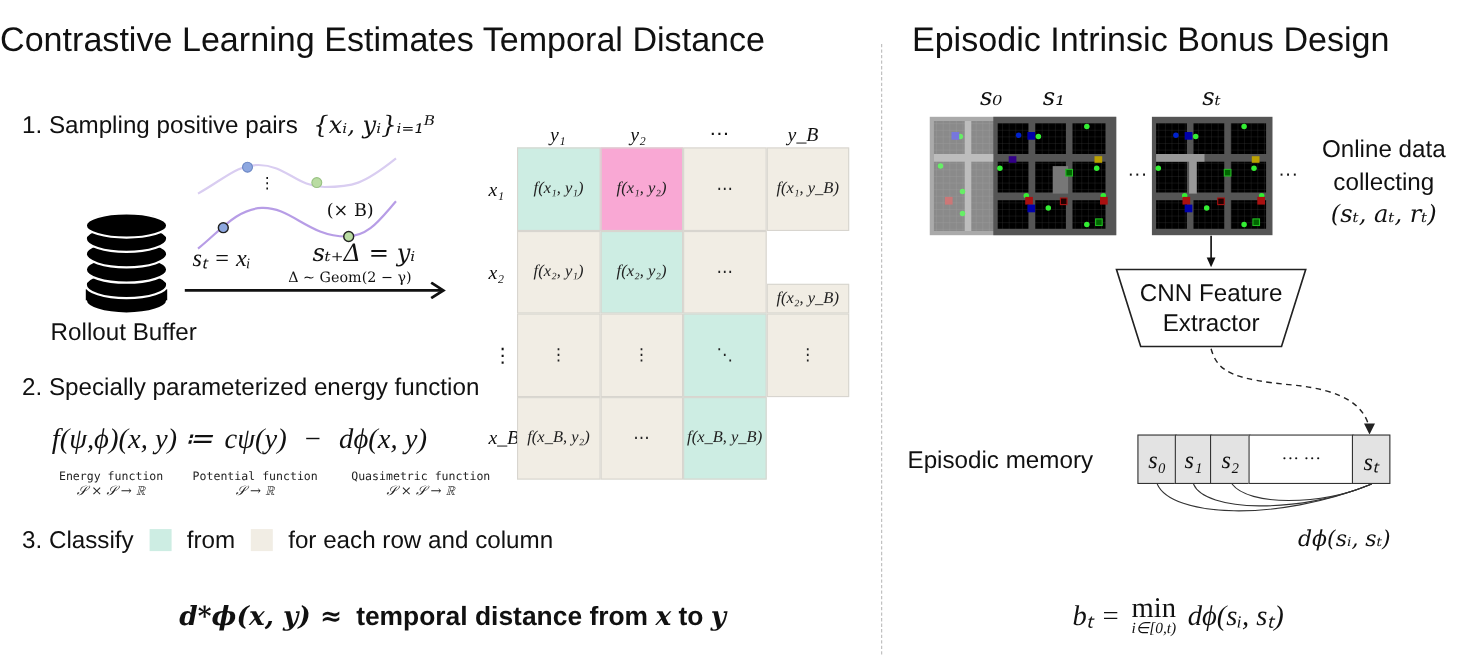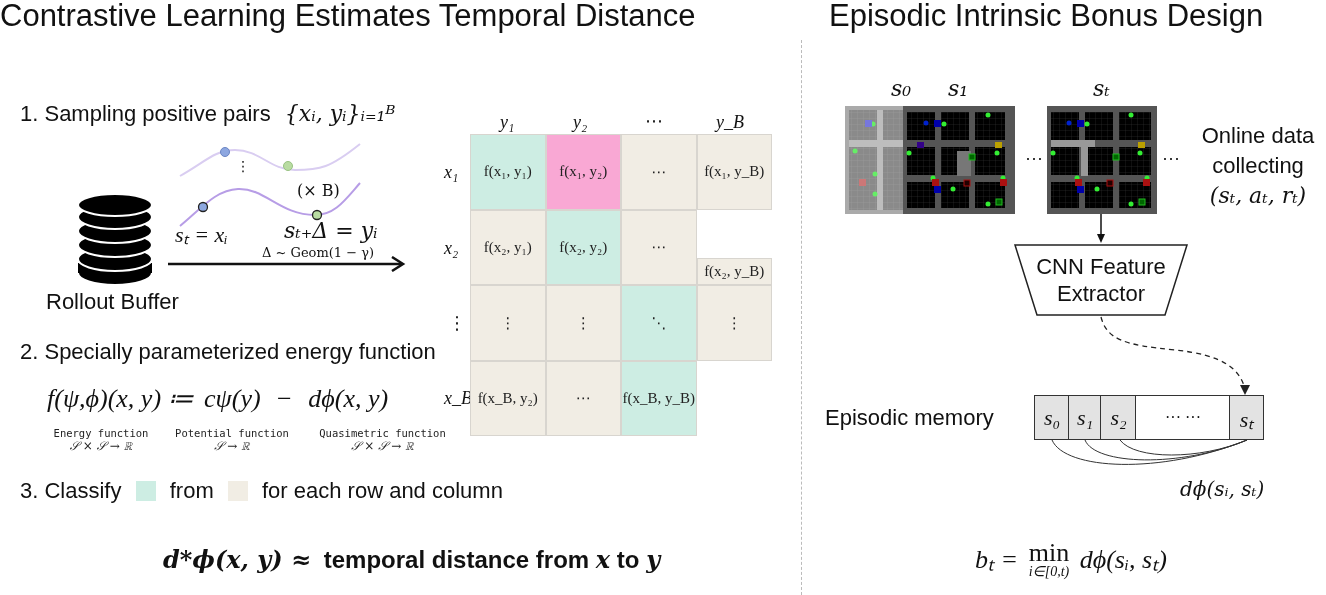--- a/index.html
+++ b/index.html
@@ -1,22 +1,22 @@
 <!DOCTYPE html>
 <html><head>
 <meta charset="utf-8">
 <style>
   html,body{margin:0;padding:0;background:#fff;}
   body{width:1326px;height:595px;position:relative;overflow:hidden;font-family:"Liberation Sans",sans-serif;color:#111;}
   .abs{position:absolute;}
-  .title{font-size:31px;white-space:nowrap;line-height:1;}
+  .title{font-size:31px;white-space:nowrap;line-height:1;margin-top:20px;}
   .serif{font-family:"DejaVu Serif","Liberation Serif",serif;font-style:italic;}
   .step{font-size:22px;white-space:nowrap;}
   .matrix{position:absolute;left:470px;top:134px;width:302px;height:302px;display:grid;grid-template-columns:repeat(4,1fr);grid-template-rows:repeat(4,1fr);}
-  .cell{border:1px solid #d8d5cf;display:flex;align-items:center;justify-content:center;font-family:"Liberation Serif",serif;font-size:15px;color:#222;box-sizing:border-box;}
+  .cell{border:1px solid #d8d5cf;display:flex;align-items:center;justify-content:center;font-family:"Liberation Serif",serif;font-style:italic;font-size:15px;color:#222;box-sizing:border-box;}
   .lbl{position:absolute;font-family:"Liberation Serif",serif;font-style:italic;font-size:18px;}
   .caption{position:absolute;font-family:"DejaVu Sans Mono","Liberation Mono",monospace;font-size:10.5px;text-align:center;white-space:nowrap;color:#222;}
   .mem{position:absolute;top:395px;height:45px;border:1.5px solid #333;box-sizing:border-box;display:flex;align-items:center;justify-content:center;font-family:"Liberation Serif",serif;font-style:italic;font-size:22px;}
   .divider{position:absolute;left:801px;top:40px;height:555px;border-left:1.5px dashed #bbb;}
   .swatch{display:inline-block;width:20px;height:20px;vertical-align:-3px;margin:0 8px;}
 </style>
 </head>
 <body>
 
 <div class="abs title" style="left:0;top:0;">Contrastive Learning Estimates Temporal Distance</div>
@@ -31,21 +31,21 @@
   <path d="M10,86 C30,70 45,50 68,49 C95,48 110,75 145,75 C165,75 175,60 190,43" stroke="#b79de6" stroke-width="2" fill="none"></path>
   <circle cx="55" cy="12" r="4.5" fill="#8da7e0" stroke="#6b86c4"></circle>
   <circle cx="118" cy="26" r="4.5" fill="#b9dca2" stroke="#98c282"></circle>
   <circle cx="33" cy="67" r="4.5" fill="#8da7e0" stroke="#222" stroke-width="1.3"></circle>
   <circle cx="147" cy="75" r="4.5" fill="#b9dca2" stroke="#222" stroke-width="1.3"></circle>
 </svg>
 <div class="abs serif" style="left:236px;top:158px;font-size:14px;font-style:normal;">⋮</div>
 <div class="abs serif" style="left:297px;top:181px;font-size:16px;font-style:normal;">(× B)</div>
 <div class="abs serif" style="left:175px;top:218px;font-size:22px;font-family:Liberation Serif, serif;">sₜ = xᵢ</div>
 <div class="abs serif" style="left:284px;top:218px;font-size:22px;">sₜ₊Δ = yᵢ</div>
-<div class="abs serif" style="left:262px;top:245px;font-size:13px;font-style:normal;">Δ ~ Geom(1 − γ)</div>
+<div class="abs serif" style="left:262px;top:245px;font-size:13px;font-style:normal;">Δ ~ Geom(2 − γ)</div>
 <svg class="abs" style="left:166px;top:256px;" width="242" height="16">
   <line x1="2" y1="8" x2="236" y2="8" stroke="#111" stroke-width="2.5"></line>
   <polyline points="226,1 237,8 226,15" fill="none" stroke="#111" stroke-width="2.5"></polyline>
 </svg>
 
 <svg class="abs" style="left:76px;top:193px;" width="78" height="94">
   <g fill="#000" stroke="#fff" stroke-width="2">
     <ellipse cx="39" cy="80" rx="37" ry="12"></ellipse>
     <rect x="2" y="70" width="74" height="10" stroke="none"></rect>
     <ellipse cx="39" cy="66" rx="37" ry="12"></ellipse>

